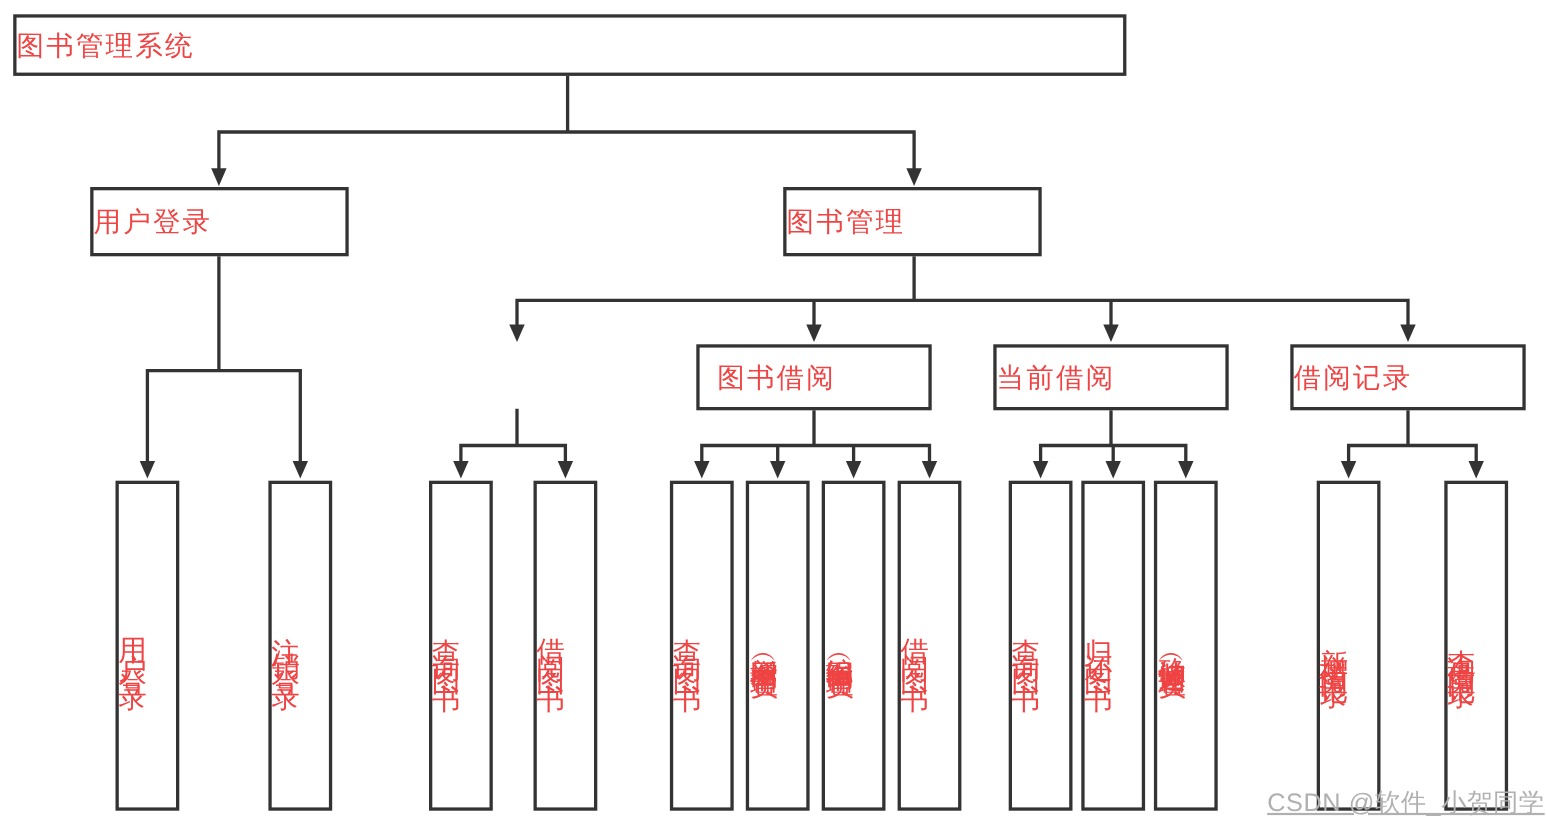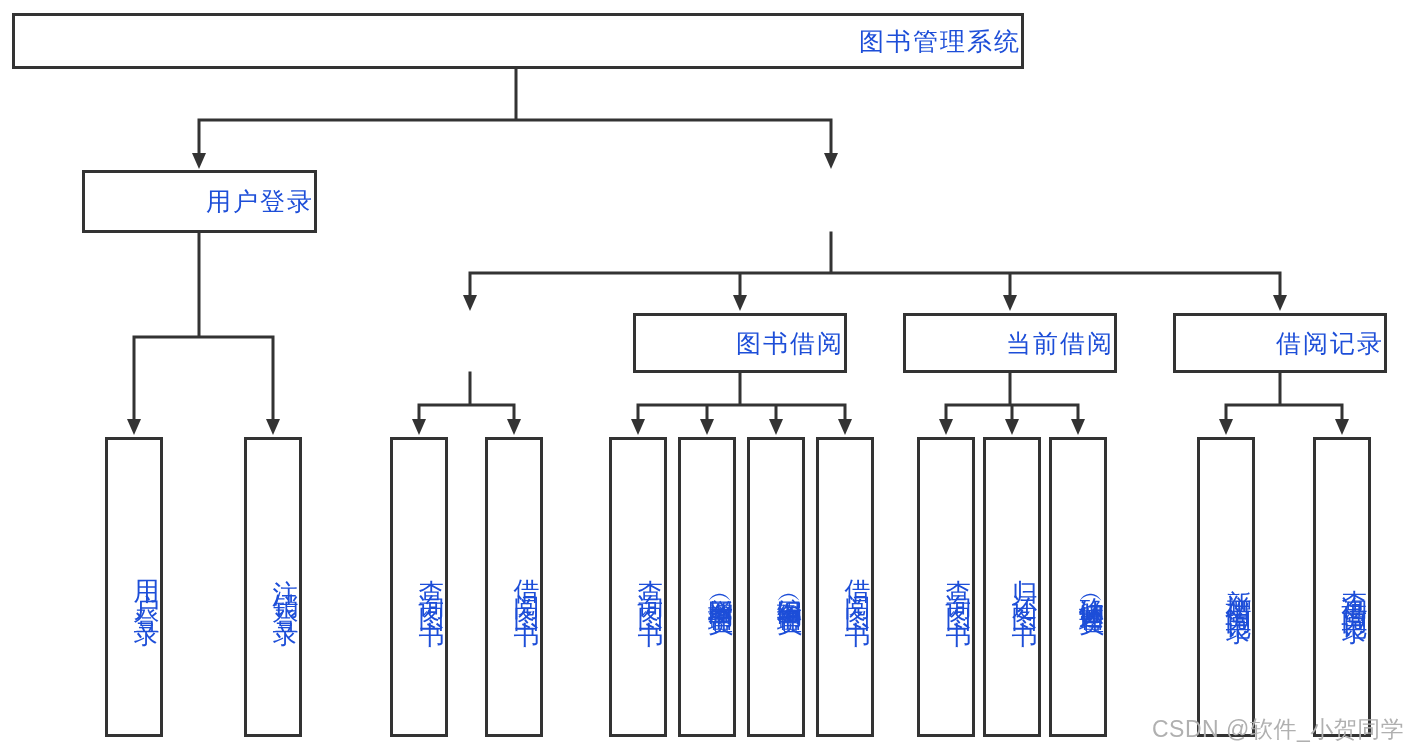--- a/index.html
+++ b/index.html
@@ -11,42 +11,43 @@
     overflow:hidden;
   }
   .connectors{position:absolute;left:0;top:0;z-index:1;}
   .node{
     position:absolute;
     box-sizing:border-box;
     border:3px solid #333333;
     background:#ffffff;
     display:flex;
     align-items:center;
-    justify-content:flex-end;
-    color:#1d4ed8;
+    justify-content:flex-start;
+    color:#ef4444;
     z-index:2;
   }
   .h-label{font-size:25px;letter-spacing:2px;font-weight:400;}
   .v-label{
     writing-mode:vertical-rl;
     text-orientation:mixed;
     font-size:26px;
     line-height:1;
     letter-spacing:14px;
   }
   .v-mid{letter-spacing:6px;}
   .v-long{letter-spacing:2px;font-size:25px;}
   .watermark{
     position:absolute;
     left:1152px;top:714px;
     font-size:23px;
     color:#b0b0b0;
     letter-spacing:0.5px;
     z-index:3;
     white-space:nowrap;
+    text-decoration:underline;
   }
   
   .n-root{left:12px;top:13px;width:1012px;height:56px;}
   .n-user-login{left:82px;top:170px;width:235px;height:63px;}
   .n-book-mgmt{left:712px;top:170px;width:235px;height:63px;}
   .n-l3{top:313px;width:214px;height:60px;}
   .n-new-book{left:363px;}
   .n-book-borrow{left:633px;padding-left:16px;}
   .n-cur-borrow{left:903px;}
   .n-borrow-rec{left:1173px;}
@@ -102,20 +103,23 @@
     </g>
   </svg>
 
   <div class="node n-root">
     <span class="h-label">图书管理系统</span>
   </div>
 
   <div class="node n-user-login">
     <span class="h-label">用户登录</span>
   </div>
+  <div class="node n-book-mgmt">
+    <span class="h-label">图书管理</span>
+  </div>
 
   <div class="node n-l3 n-book-borrow">
     <span class="h-label">图书借阅</span>
   </div>
   <div class="node n-l3 n-borrow-rec">
     <span class="h-label">借阅记录</span>
   </div>
   <div class="node n-l3 n-cur-borrow">
     <span class="h-label">当前借阅</span>
   </div>

